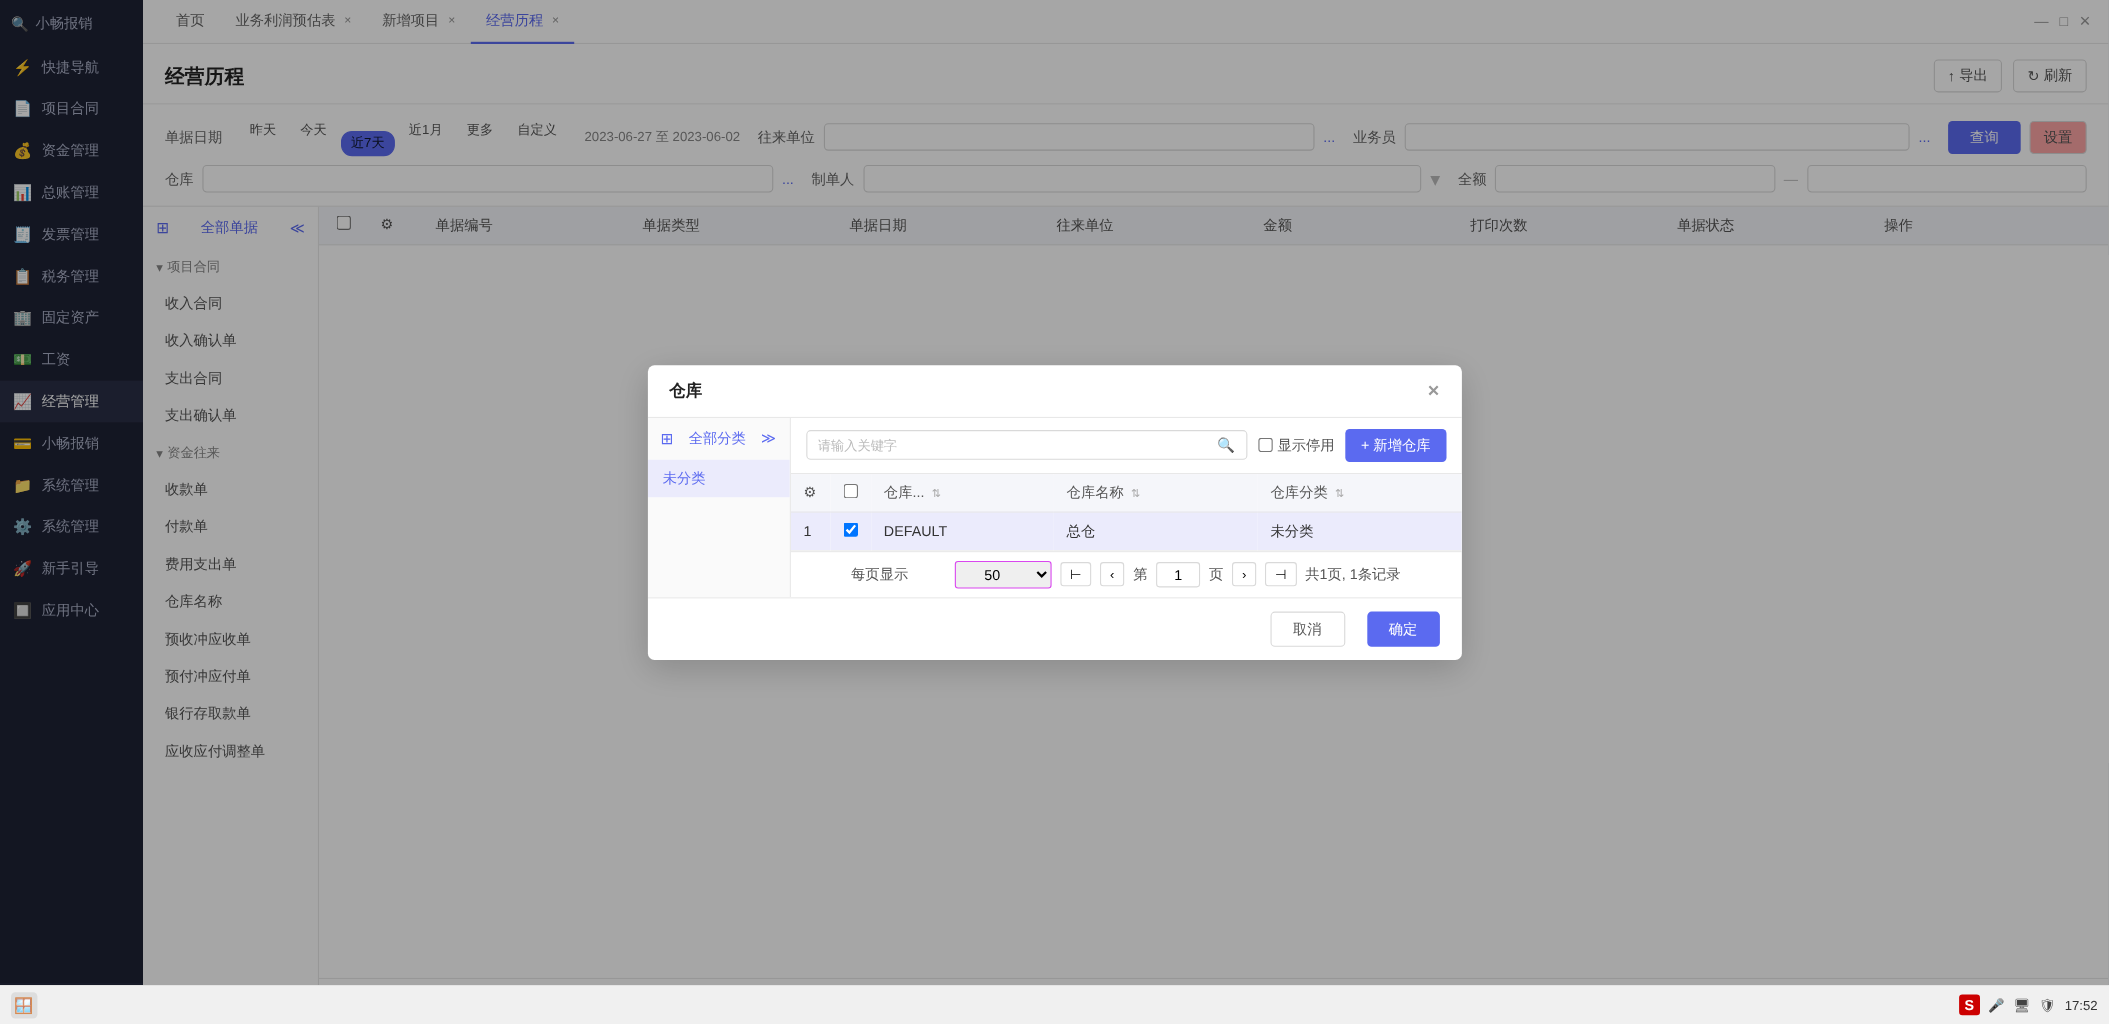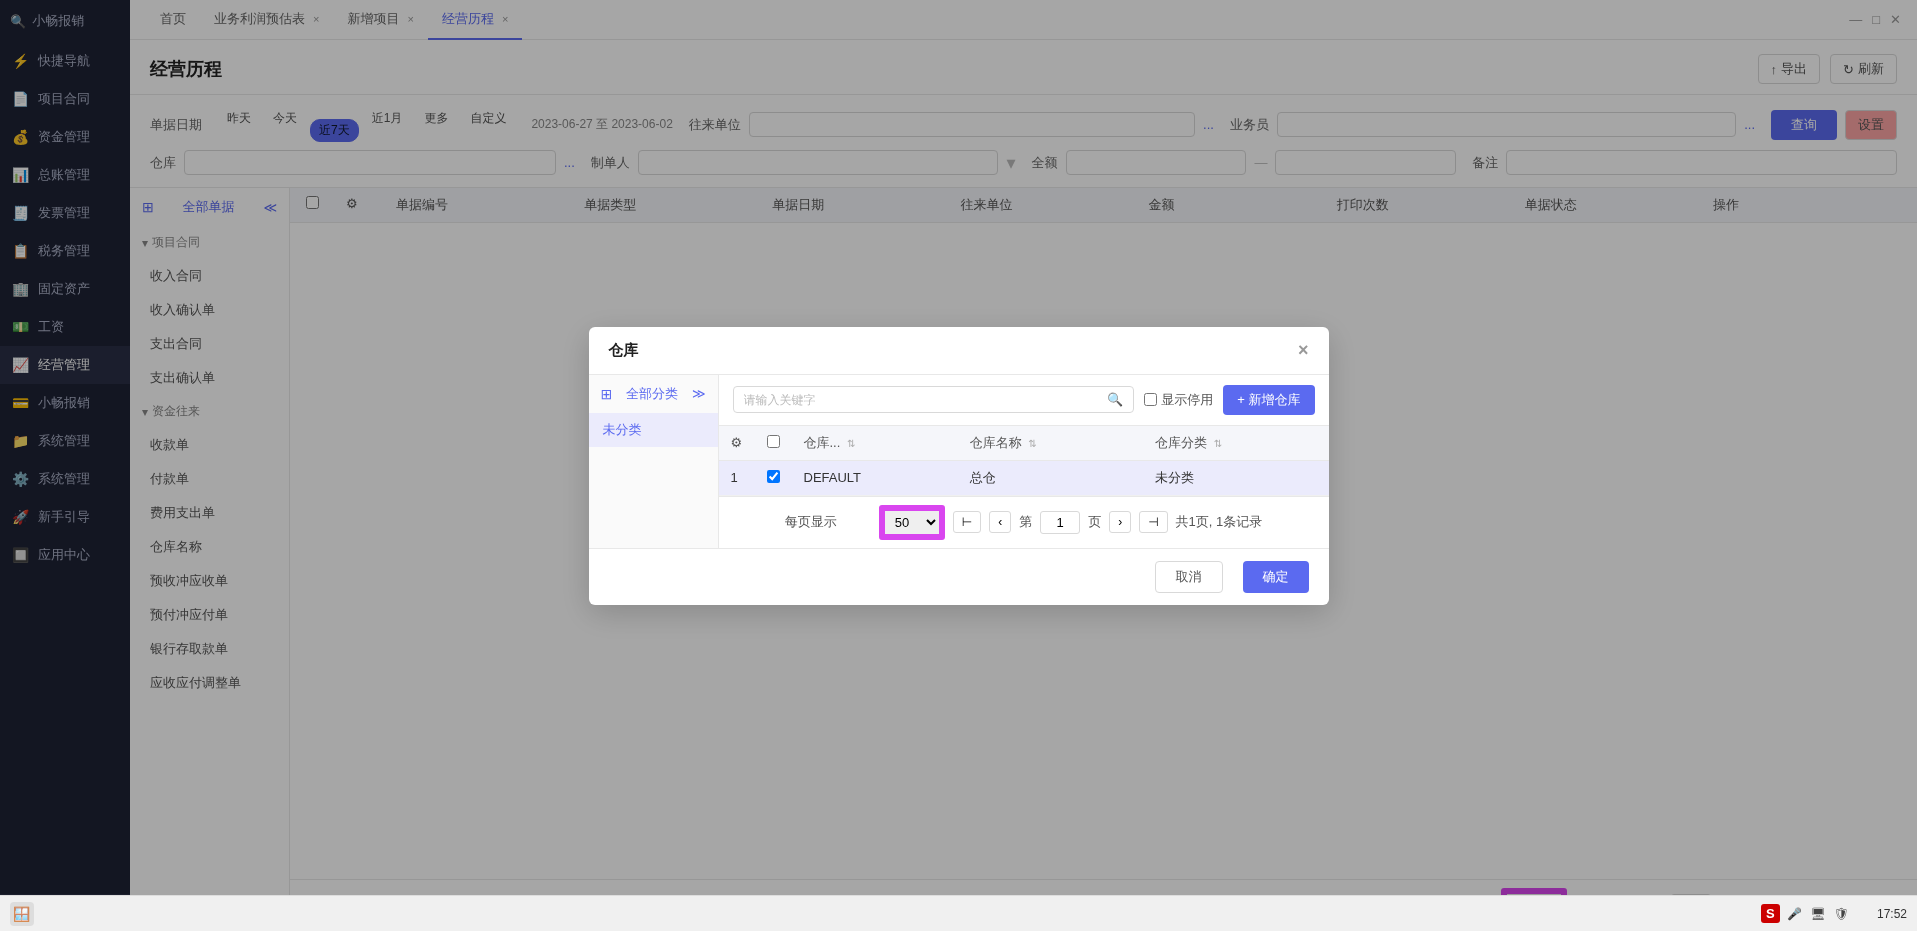--- a/index.html
+++ b/index.html
@@ -266,23 +266,23 @@
     }
     .page-input {
       width: 40px;
       border: 1px solid #d9d9d9;
       border-radius: 3px;
       padding: 3px 6px;
       text-align: center;
       font-size: 13px;
     }
     .per-page-select {
-      border: 6px solid #d946ef;
+      border: 1px solid #d946ef;
       border-radius: 3px;
-      padding: 3px 6px;
+      padding: 3px 22px;
       font-size: 13px;
       margin-left: 34px;
     }
 
     
     .overlay {
       position: fixed;
       top: 0; left: 0; right: 0; bottom: 0;
       background: rgba(0,0,0,0.35);
       z-index: 100;
@@ -651,24 +651,20 @@
       <div class="filter-field">
         <span class="filter-label">制单人</span>
         <input class="filter-input" type="text" style="width: 160px;">
         <span style="font-size:18px;color:#bbb;">▾</span>
       </div>
       <div class="filter-field">
         <span class="filter-label">全额</span>
         <input class="filter-input" type="text" style="width: 80px;">
         <span style="color:#bbb;">—</span>
         <input class="filter-input" type="text" style="width: 80px;">
-      </div>
-      <div class="filter-field">
-        <span class="filter-label">备注</span>
-        <input class="filter-input" type="text" style="">
       </div>
     </div>
   </div>
 
   <div class="content-area">
 
     <div class="left-nav">
       <div class="left-nav-header">
         <span style="font-size:14px;">⊞</span>
         <span>全部单据</span>
@@ -837,15 +833,15 @@
 
 <div class="taskbar">
   <div class="taskbar-left">
     <div class="taskbar-icon">🪟</div>
   </div>
   <div class="taskbar-right systray">
     <span style="background:#c00;color:#fff;padding:2px 5px;border-radius:3px;font-weight:bold;font-size:13px;">S</span>
     <span>🎤</span>
     <span>🖥</span>
     <span>🛡</span>
-    <span style="font-size:12px;color:#333;margin-left:20px;">17:52</span>
+    <span style="font-size:12px;color:#333;">17:52</span>
   </div>
 </div>
 
 </body></html>

